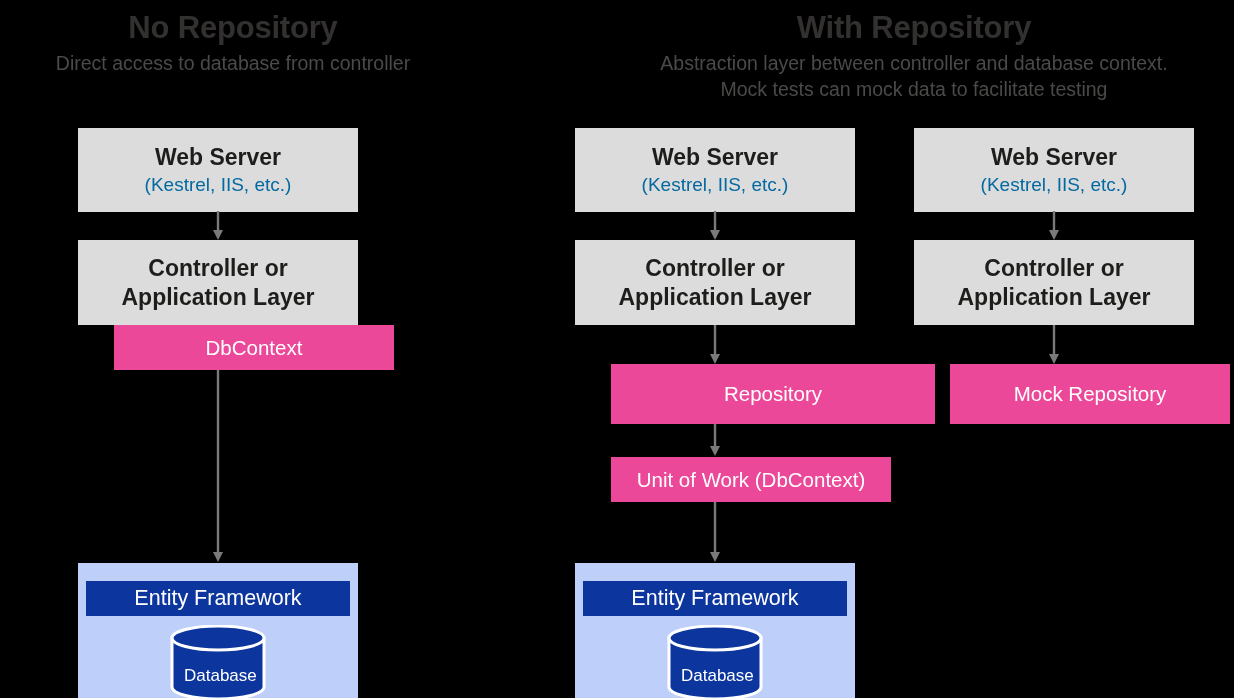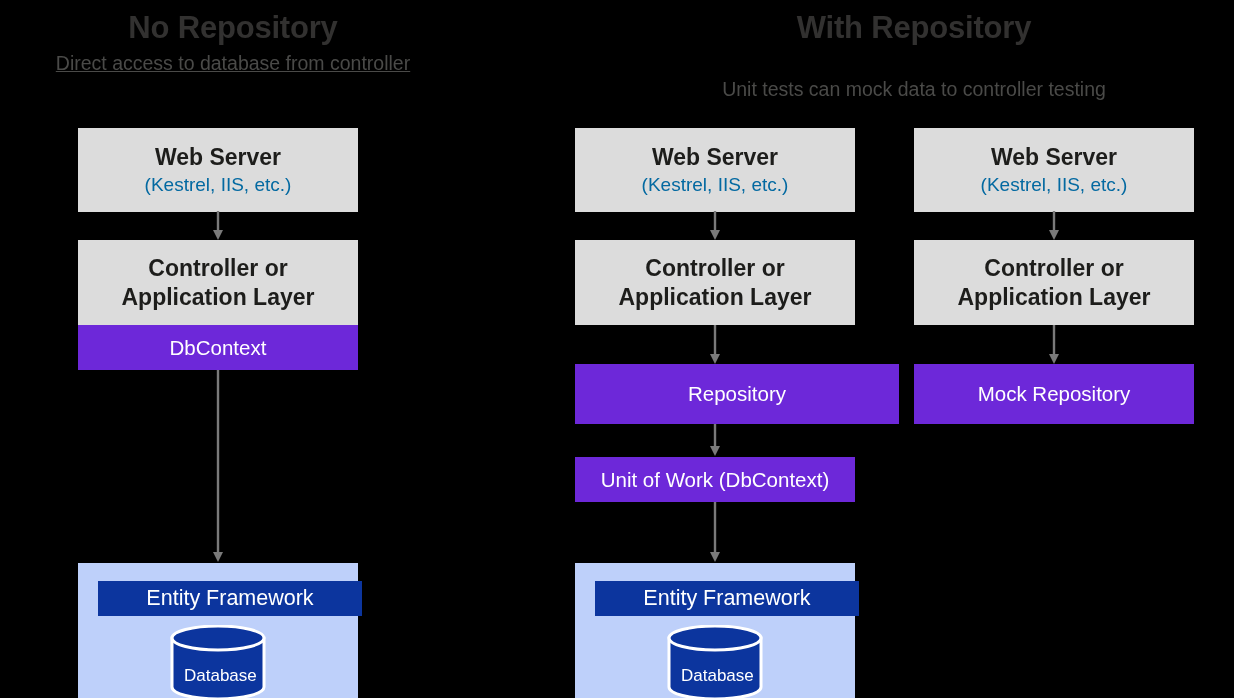--- a/index.html
+++ b/index.html
@@ -51,21 +51,22 @@
     display: flex;
     flex-direction: column;
     align-items: center;
     justify-content: center;
   }
   .box-grey {
     background: #dcdcdc;
     justify-content: center;
   }
   .box-blue {
-    background: #6d28d9;
+    background: #ec4899;
+    margin-left: 36px;
   }
   .box-lavender {
     background: #bed0fa;
   }
 
   .box-title {
     color: #1d1d1b;
     font-weight: bold;
     font-size: 23px;
     line-height: 29px;
@@ -89,21 +90,20 @@
     white-space: nowrap;
   }
 
   
   .ef-bar {
     position: absolute;
     background: #0c359e;
     display: flex;
     align-items: center;
     justify-content: center;
-    margin-left: 12px;
   }
   .ef-bar span {
     color: #ffffff;
     font-size: 21.5px;
     line-height: 27px;
     white-space: nowrap;
   }
 
   
   .db-cyl {
@@ -126,24 +126,25 @@
     position: absolute;
   }
   .arrow svg { display: block; }
 </style>
 </head>
 <body>
 
 <div class="canvas">
 
   <div class="panel-title" style="left:0px; top:10px; width:466px;">No Repository</div>
-  <div class="panel-sub" style="left:0px; top:50px; width:466px;text-decoration:underline;">Direct access to database from controller</div>
+  <div class="panel-sub" style="left:0px; top:50px; width:466px;">Direct access to database from controller</div>
 
   <div class="panel-title" style="left:594px; top:10px; width:640px;">With Repository</div>
-  <div class="panel-sub" style="left:594px; top:76px; width:640px;">Unit tests can mock data to controller testing</div>
+  <div class="panel-sub" style="left:594px; top:50px; width:640px;">Abstraction layer between controller and database context.</div>
+  <div class="panel-sub" style="left:594px; top:76px; width:640px;">Mock tests can mock data to facilitate testing</div>
 
   <div class="box box-grey" style="left:78px; top:128px; width:280px; height:84px;">
     <div class="box-title">Web Server</div>
     <div class="box-sub">(Kestrel, IIS, etc.)</div>
   </div>
 
   <div class="arrow" style="left:211px; top:211px; width:14px; height:30px;">
     <svg width="14" height="30" viewBox="0 0 14 30">
       <line x1="7" y1="0" x2="7" y2="21" stroke="#7a7a7a" stroke-width="2.4"></line>
       <polygon points="7,29 2,19 12,19" fill="#7a7a7a"></polygon>

